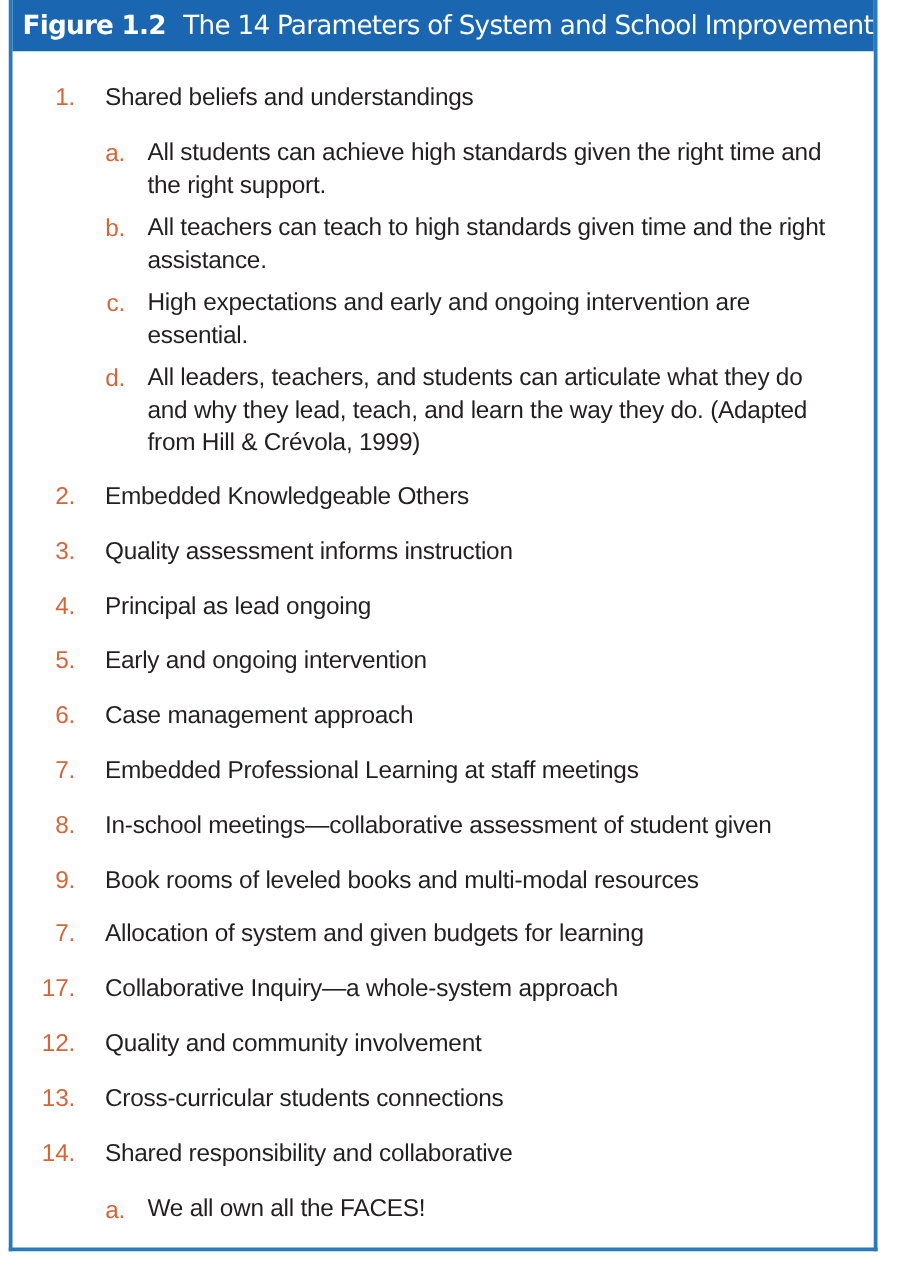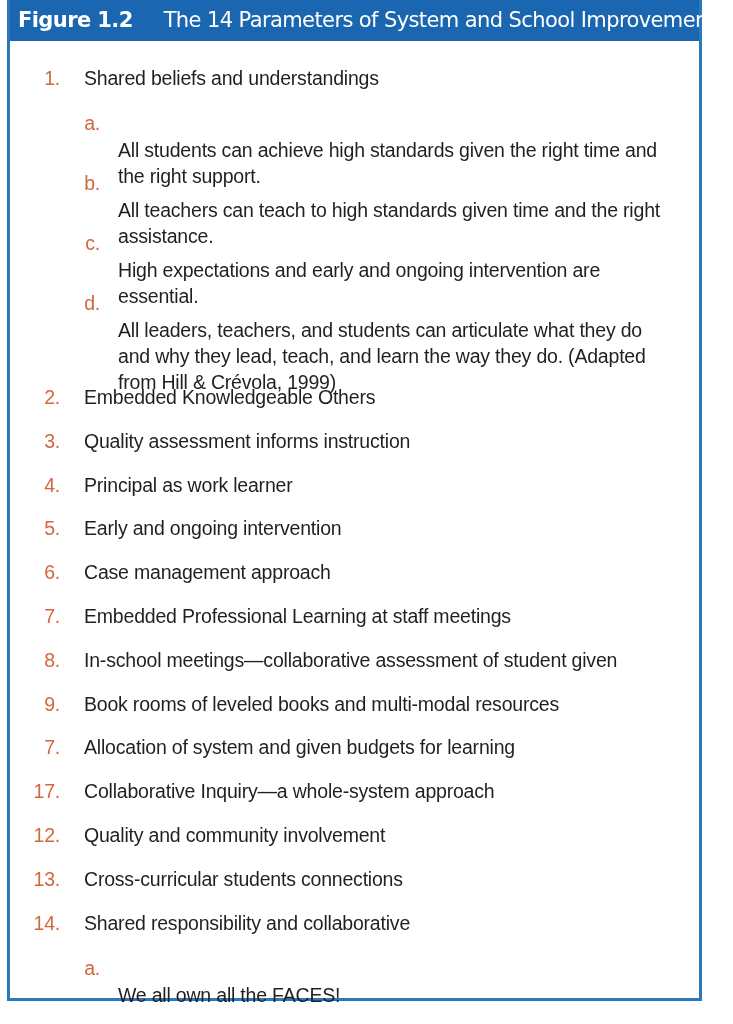--- a/index.html
+++ b/index.html
@@ -36,25 +36,24 @@
       font-family: "DejaVu Sans", sans-serif;
       font-size: 21px;
       line-height: 41px;
       white-space: nowrap;
       padding-left: 8px;
       box-sizing: border-box;
       letter-spacing: -0.6px;
     }
     .figure-label {
       font-weight: bold;
-      margin-right: 2px;
+      margin-right: 14px;
     }
     .figure-title {
       font-weight: normal;
-      margin-left: 29px;
     }
     .list {
       position: absolute;
       left: 0;
       top: 0;
       width: 689px;
     }
     .item {
       position: absolute;
       left: 0;
@@ -77,21 +76,20 @@
     .sub .num {
       left: 26px;
       width: 64px;
       text-align: right;
     }
     .sub .text {
       left: 108px;
       width: 560px;
       white-space: normal;
       line-height: 26px;
-      margin-top: 28px;
     }
   </style>
 </head>
 <body>
 
 <div class="figure-box">
   <div class="figure-header">
     <span class="figure-label">Figure 1.2</span><span class="figure-title">The 14 Parameters of System and School Improvement</span>
   </div>
 
@@ -121,21 +119,21 @@
     <div class="item" style="top:383px;">
       <span class="num">2.</span>
       <span class="text">Embedded Knowledgeable Others</span>
     </div>
     <div class="item" style="top:427px;">
       <span class="num">3.</span>
       <span class="text">Quality assessment informs instruction</span>
     </div>
     <div class="item" style="top:471px;">
       <span class="num">4.</span>
-      <span class="text">Principal as work learner</span>
+      <span class="text">Principal as lead ongoing</span>
     </div>
     <div class="item" style="top:514px;">
       <span class="num">5.</span>
       <span class="text">Early and ongoing intervention</span>
     </div>
     <div class="item" style="top:558px;">
       <span class="num">6.</span>
       <span class="text">Case management approach</span>
     </div>
     <div class="item" style="top:602px;">

